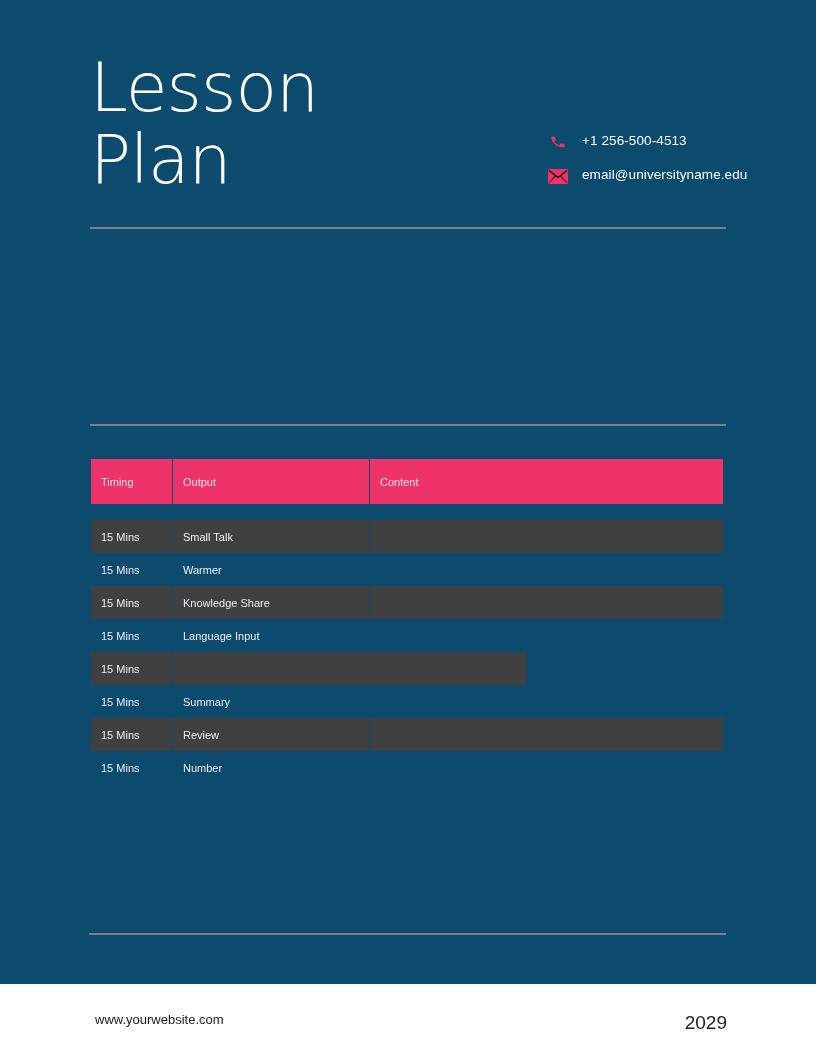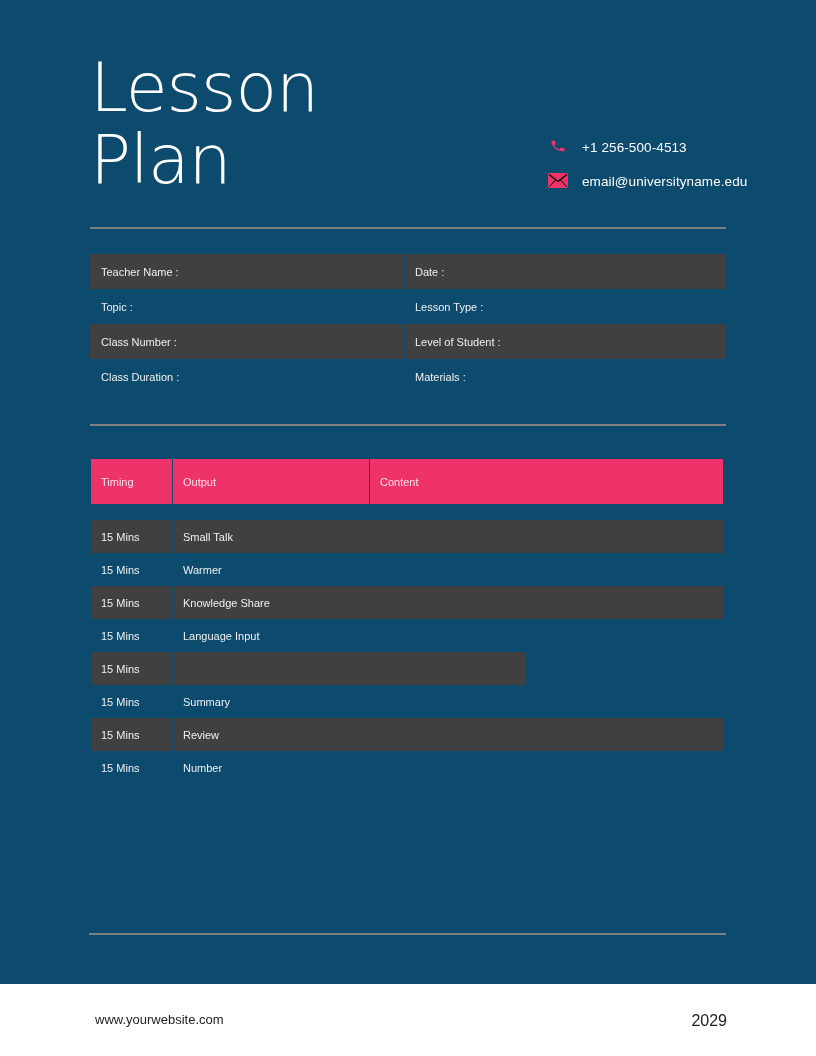--- a/index.html
+++ b/index.html
@@ -5,21 +5,21 @@
     * { box-sizing: border-box; margin: 0; padding: 0; }
     html, body { width: 816px; height: 1056px; background: #000; overflow: hidden; }
     body { position: relative; font-family: "Liberation Sans", sans-serif; color: #fff; }
 
     .page { position: absolute; left: 0; top: 0; width: 816px; height: 984px; background: #0c4a6e; }
 
     .title { position: absolute; left: 90px; top: 52px; font-family: "DejaVu Sans", sans-serif; font-weight: 300; font-size: 68px; line-height: 72px; color: #fff; letter-spacing: -1px; }
     .title span { display: block; }
 
     .contact { position: absolute; left: 548px; top: 133px; }
-    .contact-row { display: flex; align-items: flex-end; height: 22px; margin-bottom: 12px; }
+    .contact-row { display: flex; align-items: flex-start; height: 22px; margin-bottom: 12px; }
     .contact-row .icon { width: 20px; height: 18px; margin-right: 14px; display: flex; align-items: center; justify-content: center; }
     .contact-row .text { font-size: 13.5px; color: #fff; letter-spacing: 0.1px; }
 
     .rule { position: absolute; left: 90px; width: 636px; height: 2px; background: #808080; }
     .rule.r1 { top: 227px; }
     .rule.r2 { top: 424px; }
     .rule.r3 { top: 933px; left: 89px; width: 637px; }
 
     .info { position: absolute; left: 90px; top: 254px; width: 636px; }
     .info-row { display: flex; height: 35px; }
@@ -33,21 +33,21 @@
     .sched-row .c { height: 100%; display: flex; align-items: center; font-size: 11px; color: #f0f0f0; padding-left: 10px; }
     .sched-row .c1 { width: 81px; }
     .sched-row .c2 { width: 196px; margin-left: 1px; }
     .sched-row .c3 { width: 353px; margin-left: 1px; }
     .sched-row.header { height: 45px; margin-bottom: 16px; }
     .sched-row.header .c { background: #ee336b; color: #ffe0ea; }
     .sched-row.gray .c { background: #404040; }
 
     .footer { position: absolute; left: 0; top: 984px; width: 816px; height: 76px; background: #fff; text-align: center; }
     .footer .website { position: absolute; left: 95px; top: 28px; font-size: 13px; color: #222; }
-    .footer .year { position: absolute; right: 89px; top: 28px; font-size: 16px; color: #222; }
+    .footer .year { position: absolute; right: 89px; top: 28px; font-size: 19px; color: #222; }
   </style>
 </head>
 <body>
 
 <div class="page">
 
   <h1 class="title">
     <span>Lesson</span>
     <span>Plan</span>
   </h1>
@@ -68,38 +68,20 @@
             <path d="M1 1.5 L10 8.5 L19 1.5" stroke="#000" stroke-width="1.2" fill="none"></path>
             <path d="M1 14 L7.5 7 M19 14 L12.5 7" stroke="#000" stroke-width="1" fill="none"></path>
           </svg>
       </span>
       <span class="text">email@universityname.edu</span>
     </div>
   </div>
 
   <div class="rule r1"></div>
 
-  <div class="info">
-    <div class="info-row gray">
-      <div class="cell left">Teacher Name :</div>
-      <div class="cell right">Date :</div>
-    </div>
-    <div class="info-row">
-      <div class="cell left">Topic :</div>
-      <div class="cell right">Lesson Type :</div>
-    </div>
-    <div class="info-row gray">
-      <div class="cell left">Class Number :</div>
-      <div class="cell right">Level of Student :</div>
-    </div>
-    <div class="info-row">
-      <div class="cell left">Class Duration :</div>
-      <div class="cell right">Materials :</div>
-    </div>
-  </div>
 
   <div class="rule r2"></div>
 
   <div class="sched">
     <div class="sched-row header">
       <div class="c c1">Timing</div>
       <div class="c c2">Output</div>
       <div class="c c3">Content</div>
     </div>
 

